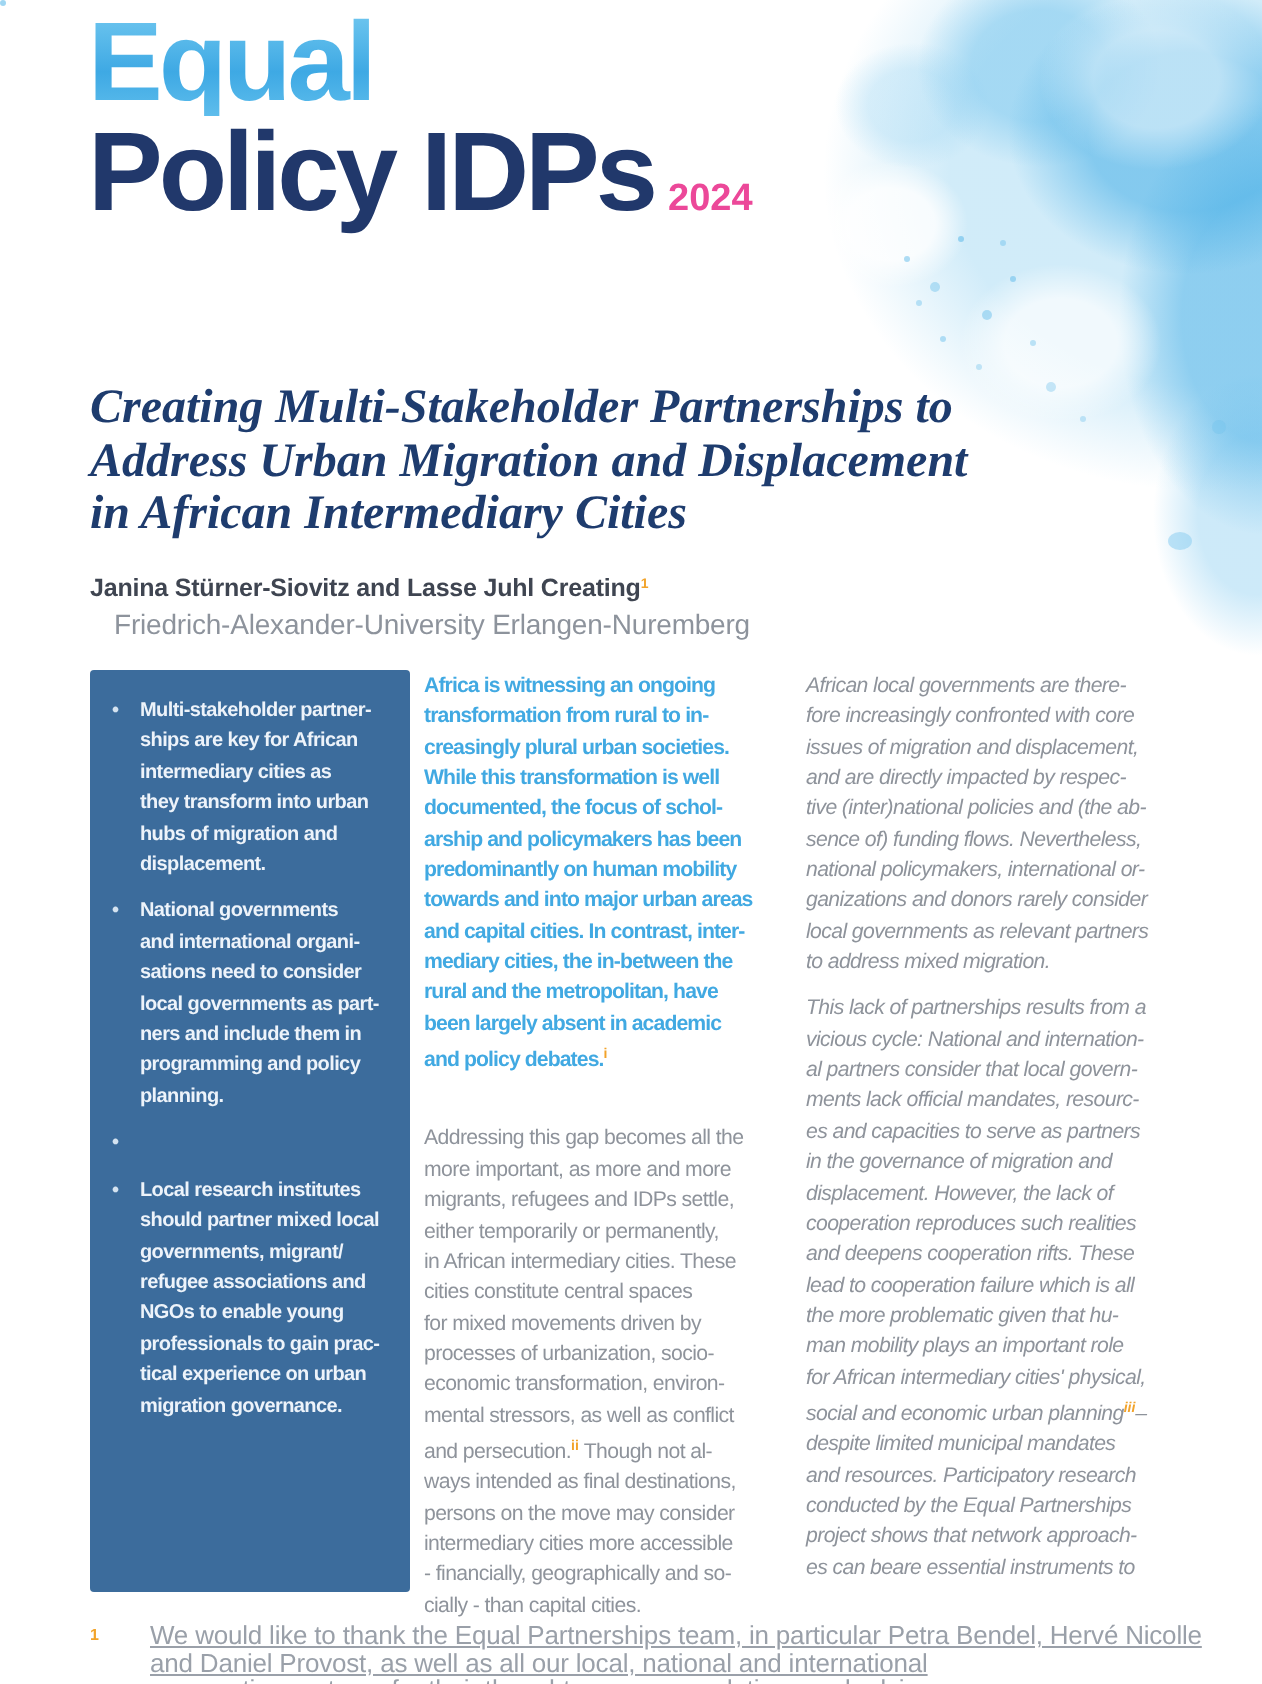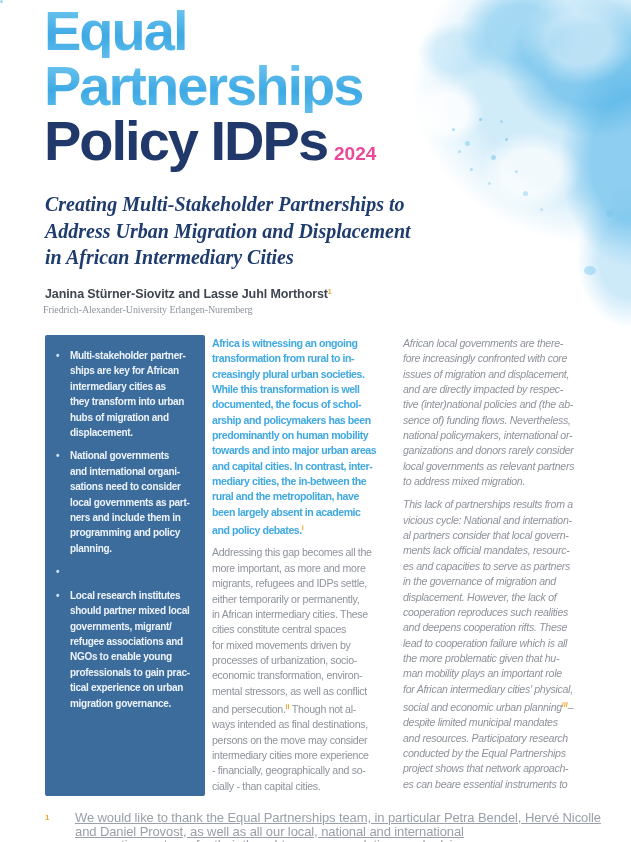--- a/index.html
+++ b/index.html
@@ -56,30 +56,30 @@
   }
   .year {
     display:inline; font-size:19px; font-weight:bold; color:#ec4899;
     letter-spacing:0; margin-left:7px;
   }
 
   
   .doc-title {
     position:absolute; left:45px; top:191px; width:565px;
     font-family:"Liberation Serif", serif; font-style:italic; font-weight:bold;
-    font-size:20px; line-height:26.5px; color:#1E3C6E; white-space:pre-line;
+    font-size:24px; line-height:26.5px; color:#1E3C6E; white-space:pre-line;
   }
   .authors {
     position:absolute; left:45px; top:287px;
     font-size:12.5px; font-weight:bold; color:#3F4551; letter-spacing:-0.1px;
   }
   .authors .sup { font-weight:bold; }
   .affiliation {
-    position:absolute; left:43px; top:304px;
-    font-size:10px; color:#8D939C; letter-spacing:-0.1px;font-family:Liberation Serif, serif;
+    position:absolute; left:57px; top:304px;
+    font-size:14px; color:#8D939C; letter-spacing:-0.1px;
   }
 
   
   .content { position:absolute; left:45px; top:335px; width:560px; height:465px; }
 
   .key-messages {
     position:absolute; left:0; top:0; width:160px; height:461px;
     background:#3C6C9C; border-radius:2px; padding:13px 8px 10px 11px;
   }
   .key-messages ul { list-style:none; }
@@ -92,21 +92,21 @@
   .key-messages li span.km-text { white-space:pre; }
 
   .col { position:absolute; top:1px; }
   .col-mid   { left:167px; width:186px; }
   .col-right { left:358px; width:202px;font-style:italic; }
 
   .para {
     font-size:10.6px; line-height:15.35px; color:#8E939B; letter-spacing:-0.3px;
     white-space:pre; margin-bottom:21px;
   }
-  .para.highlight { color:#41A9E2; font-weight:bold; letter-spacing:-0.45px; margin-bottom:7px; }
+  .para.highlight { color:#41A9E2; font-weight:bold; letter-spacing:-0.45px; margin-bottom:24px; }
   .col-right .para { margin-bottom:8px; }
 
   .sup {
     color:#F2A32A; font-size:7px; vertical-align:4px; letter-spacing:0;
     font-weight:bold;
   }
 
   
   .footnote { position:absolute; left:45px; top:811px; width:560px; display:flex; }
   .footnote-marker {
@@ -123,29 +123,28 @@
 
 <div class="page">
 
   <div class="splash"></div>
   <div class="speckles"></div>
   <div class="droplet-a"></div>
   <div class="droplet-b"></div>
 
   <div class="header">
     <div class="logo">Equal</div>
-    <div class="logo">Partnerships</div>
     <div class="wordmark-row"><span class="wordmark">Policy IDPs</span><span class="year">2024</span></div>
   </div>
 
   <div class="doc-title">Creating Multi-Stakeholder Partnerships to
 Address Urban Migration and Displacement
 in African Intermediary Cities</div>
 
-  <div class="authors"><span>Janina Stürner-Siovitz and Lasse Juhl Morthorst</span><span class="sup">1</span></div>
+  <div class="authors"><span>Janina Stürner-Siovitz and Lasse Juhl Creating</span><span class="sup">1</span></div>
   <div class="affiliation">Friedrich-Alexander-University Erlangen-Nuremberg</div>
 
   <div class="content">
 
     <aside class="key-messages">
       <ul>
         <li>
           <span class="bullet-dot">•</span>
           <span class="km-text">Multi-stakeholder partner-
 ships are key for African
@@ -201,21 +200,21 @@
 either temporarily or permanently,
 in African intermediary cities. These
 cities constitute central spaces
 for mixed movements driven by
 processes of urbanization, socio-
 economic transformation, environ-
 mental stressors, as well as conflict
 and persecution.</span><span class="sup">ii</span><span> Though not al-
 ways intended as final destinations,
 persons on the move may consider
-intermediary cities more experience
+intermediary cities more accessible
 - financially, geographically and so-
 cially - than capital cities.</span></div>
     </div>
 
     <div class="col col-right">
       <div class="para"><span>African local governments are there-
 fore increasingly confronted with core
 issues of migration and displacement,
 and are directly impacted by respec-
 tive (inter)national policies and (the ab-

